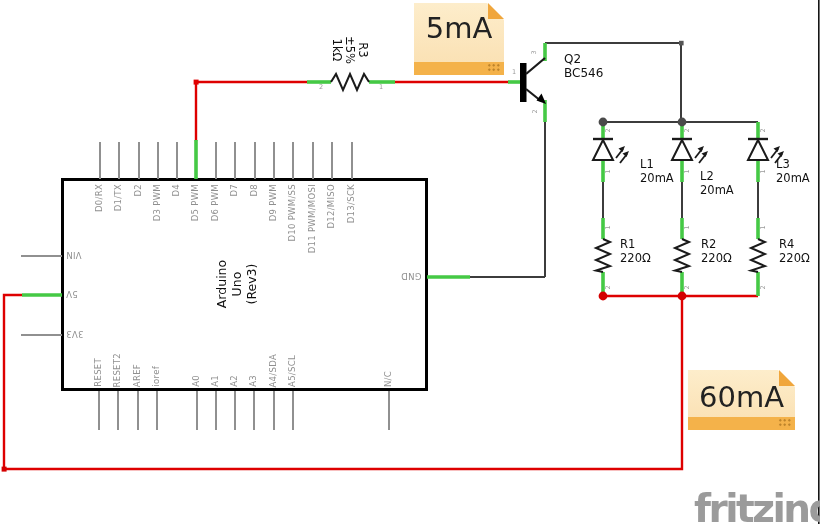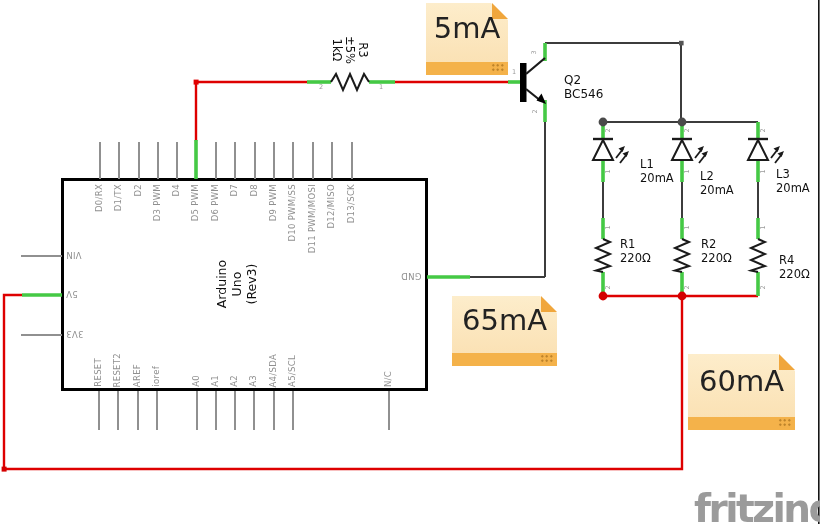--- a/index.html
+++ b/index.html
@@ -188,47 +188,47 @@
     <div>Uno</div>
     <div>(Rev3)</div>
   </div>
 
   <div class="rot-cw r3-label" style="left:349px;top:50px">
     <div>R3</div>
     <div>±5%</div>
     <div>1kΩ</div>
   </div>
 
-  <div class="part-label" style="left:564px;top:73px">
+  <div class="part-label" style="left:564px;top:52px">
     <div>Q2</div>
     <div>BC546</div>
   </div>
 
   <div class="small-label" style="left:640px;top:158px">
     <div>L1</div>
     <div>20mA</div>
   </div>
   <div class="small-label" style="left:700px;top:170px">
     <div>L2</div>
     <div>20mA</div>
   </div>
-  <div class="small-label" style="left:776px;top:168px">
+  <div class="small-label" style="left:776px;top:158px">
     <div>L3</div>
     <div>20mA</div>
   </div>
 
   <div class="small-label" style="left:620px;top:238px">
     <div>R1</div>
     <div>220Ω</div>
   </div>
   <div class="small-label" style="left:701px;top:238px">
     <div>R2</div>
     <div>220Ω</div>
   </div>
-  <div class="small-label" style="left:779px;top:254px">
+  <div class="small-label" style="left:779px;top:238px">
     <div>R4</div>
     <div>220Ω</div>
   </div>
 
   <div class="pnum" style="left:319px;top:84px">2</div>
   <div class="pnum" style="left:379px;top:84px">1</div>
   <div class="pnum" style="left:512px;top:69px">1</div>
   <div class="pnum pnum-v" style="left:532px;top:49px">3</div>
   <div class="pnum pnum-v" style="left:533px;top:108px">2</div>
   <div class="pnum pnum-v" style="left:606px;top:127px">2</div>
@@ -237,37 +237,29 @@
   <div class="pnum pnum-v" style="left:606px;top:284px">2</div>
   <div class="pnum pnum-v" style="left:685px;top:127px">2</div>
   <div class="pnum pnum-v" style="left:685px;top:168px">1</div>
   <div class="pnum pnum-v" style="left:685px;top:224px">1</div>
   <div class="pnum pnum-v" style="left:685px;top:284px">2</div>
   <div class="pnum pnum-v" style="left:761px;top:127px">2</div>
   <div class="pnum pnum-v" style="left:761px;top:168px">1</div>
   <div class="pnum pnum-v" style="left:761px;top:224px">1</div>
   <div class="pnum pnum-v" style="left:761px;top:284px">2</div>
 
-  <div class="note" style="left:426px;top:3px;width:82px;height:72px">
+  <div class="note" style="left:414px;top:3px;width:90px;height:72px">
     <div class="note-cut"></div>
     <div class="note-fold"></div>
     <div class="note-text" style="top:8px">5mA</div>
     <div class="note-band">
       <div class="note-grip"></div>
     </div>
   </div>
-  <div class="note" style="left:452px;top:296px;width:105px;height:70px">
-    <div class="note-cut"></div>
-    <div class="note-fold"></div>
-    <div class="note-text" style="top:7px">65mA</div>
-    <div class="note-band">
-      <div class="note-grip"></div>
-    </div>
-  </div>
-  <div class="note" style="left:688px;top:354px;width:107px;height:76px">
+  <div class="note" style="left:688px;top:370px;width:107px;height:60px">
     <div class="note-cut"></div>
     <div class="note-fold"></div>
     <div class="note-text" style="top:10px">60mA</div>
     <div class="note-band">
       <div class="note-grip"></div>
     </div>
   </div>
 
   <div class="fritzing-logo" style="left:694px;top:486px">fritzing</div>
 

